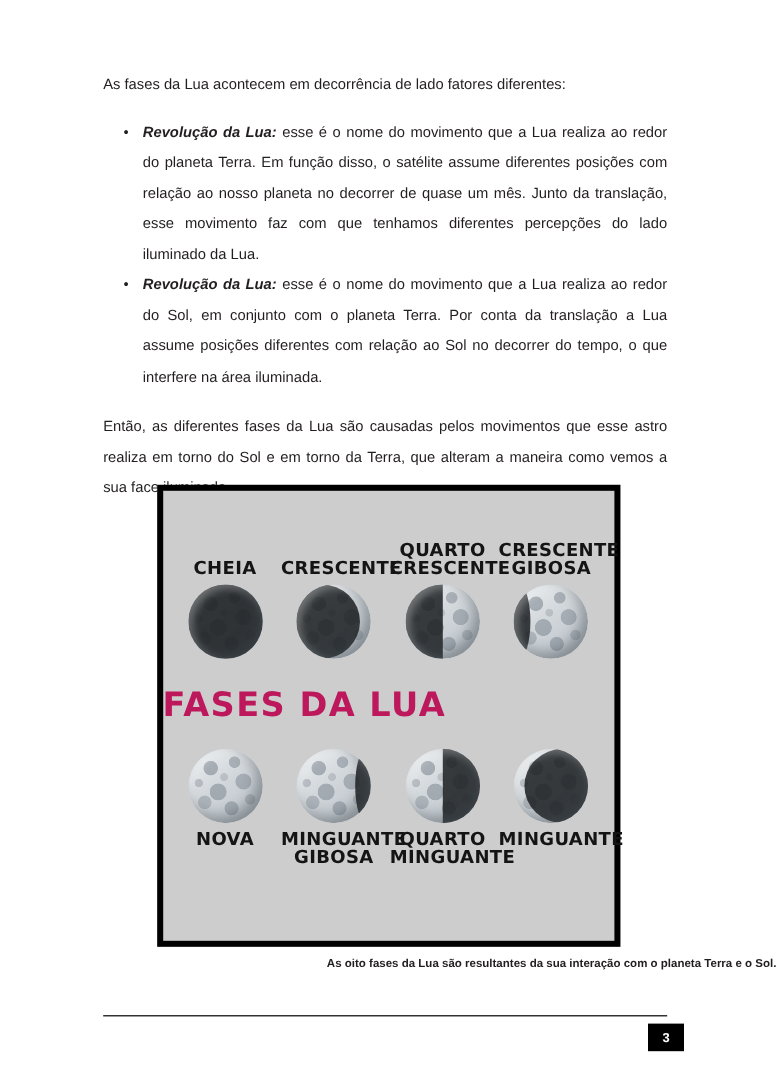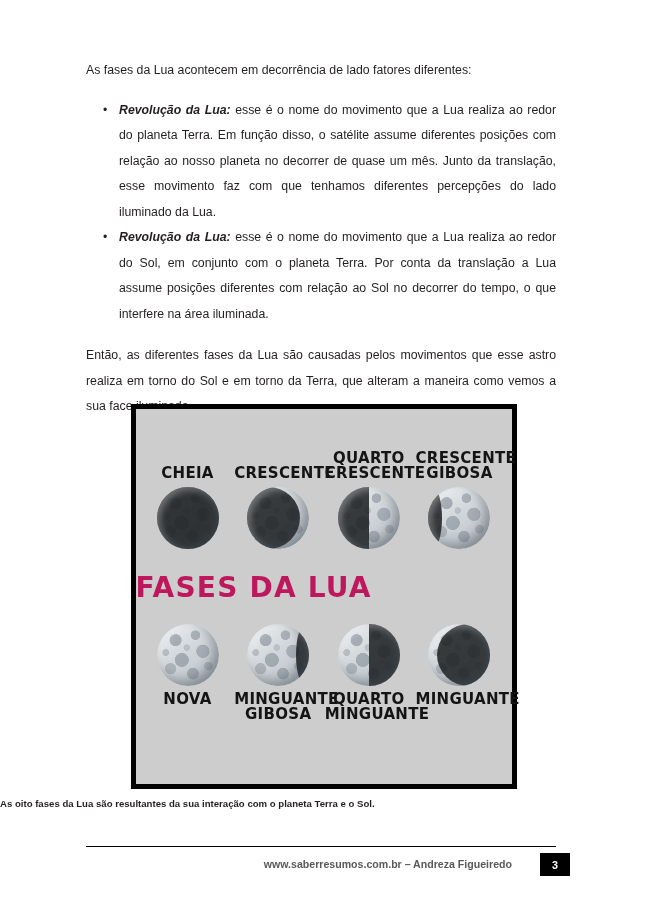--- a/index.html
+++ b/index.html
@@ -151,21 +151,21 @@
     letter-spacing: 1.2px;
     color: #be185d;
     margin-top: 22px;
     margin-bottom: 20px;
   }
 
   .caption {
     position: absolute;
     left: 0; top: 798px;
     width: 647px;
-    text-align: left;
+    text-align: right;
     font-family: "Liberation Sans", sans-serif;
     font-weight: bold;
     font-size: 9.6px;
     color: #231f20;
   }
 
   
   .footer-rule {
     position: absolute;
     left: 86px; top: 846px;
@@ -324,17 +324,16 @@
       </div>
 
     </div>
   </div>
 
   <div class="caption">As oito fases da Lua são resultantes da sua interação com o planeta Terra e o Sol.</div>
 
   <div class="footer-rule"></div>
 
   <div class="footer">
-    <span class="footer-text">www.saberresumos.com.br – Andreza Figueiredo</span>
     <span class="page-badge">3</span>
   </div>
 
 </div>
 
 </body></html>

